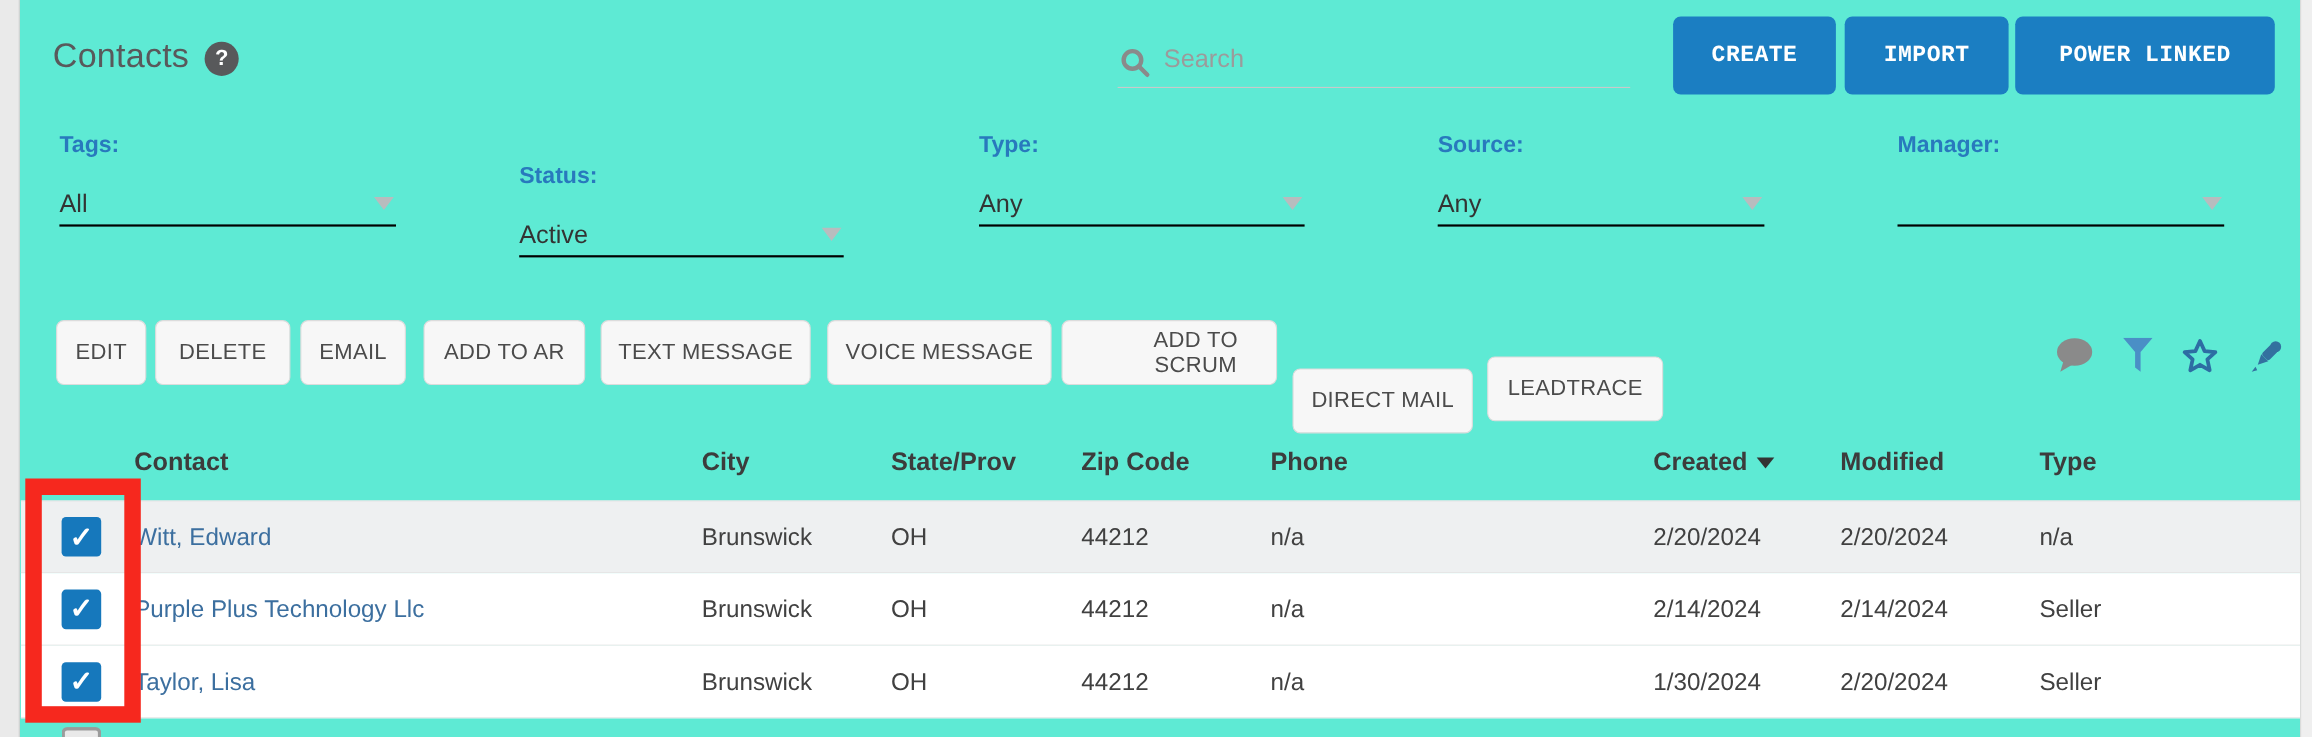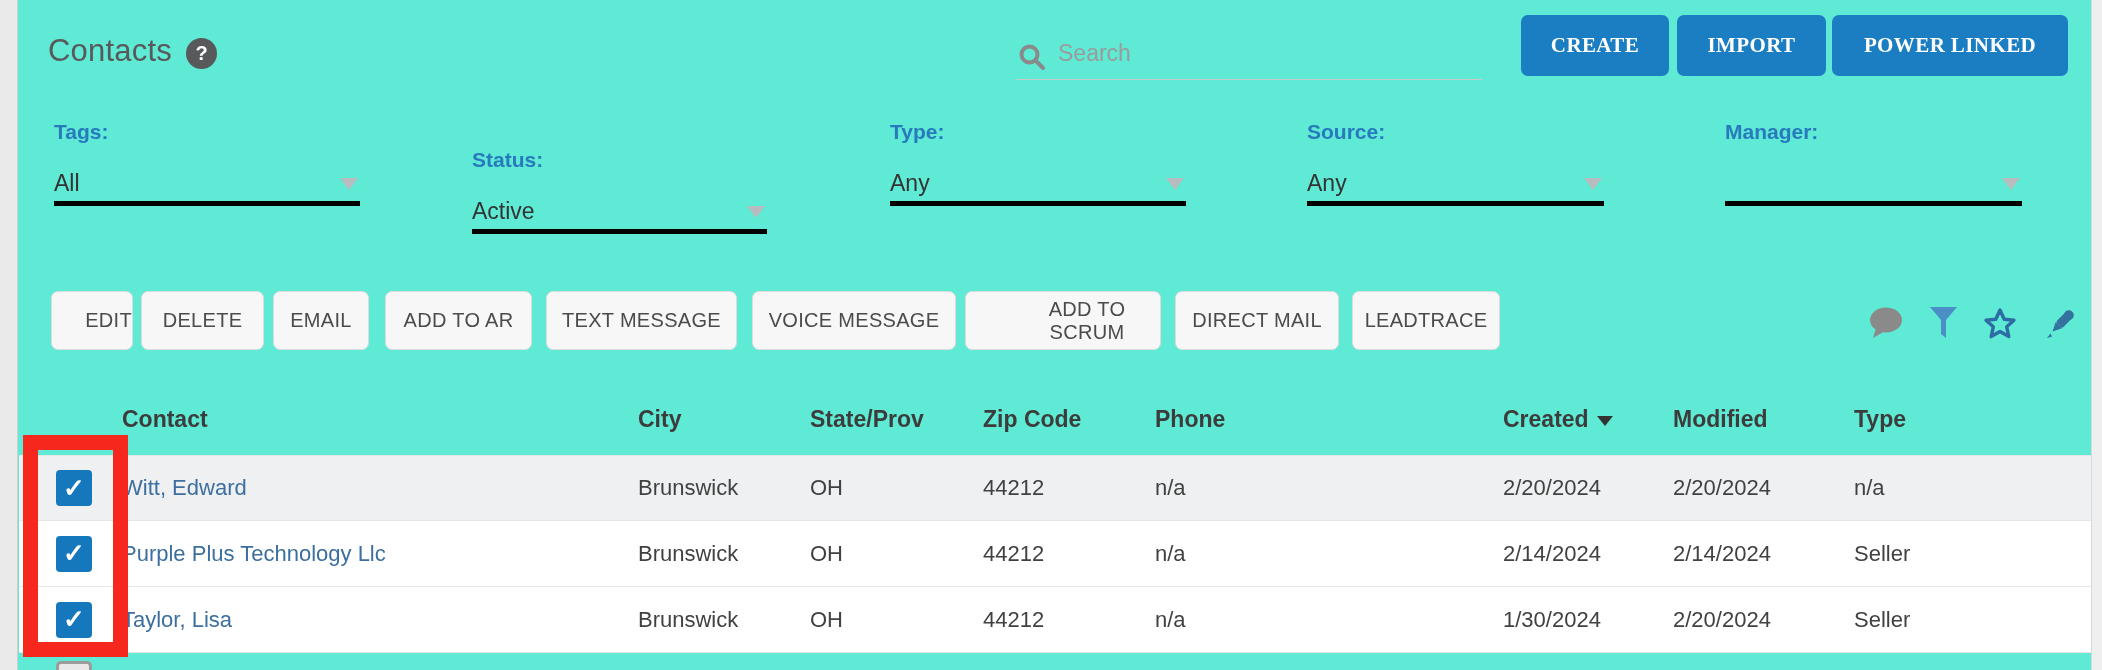--- a/index.html
+++ b/index.html
@@ -13,48 +13,48 @@
 
   
   .page-title { position:absolute; left:48px; top:33px; font-size:31px; font-weight:500; color:#59595b; letter-spacing:0.2px; }
   .help-icon { position:absolute; left:186px; top:38px; width:31px; height:31px; border-radius:50%; background:#58595b; color:#fff; font-weight:bold; font-size:20px; display:flex; align-items:center; justify-content:center; cursor:pointer; }
 
   .search-wrap { position:absolute; left:1016px; top:28px; width:466px; height:52px; border-bottom:1px solid #c9c9c9; display:flex; align-items:center; }
   .search-wrap svg { flex:0 0 auto; margin:6px 12px 0 2px; }
   .search-input { border:none; outline:none; width:100%; font-size:23px; color:#555; background:transparent; font-family:"Liberation Sans", sans-serif; }
   .search-input::placeholder { color:#9b9b9b; }
 
-  .primary-btn { position:absolute; top:15px; height:61px; background:var(--accent); color:#fff; border:none; border-radius:7px; font-size:21px; font-weight:bold; letter-spacing:0.4px; cursor:pointer; font-family:Liberation Serif, serif; }
+  .primary-btn { position:absolute; top:15px; height:71px; background:var(--accent); color:#fff; border:none; border-radius:7px; font-size:21px; font-weight:bold; letter-spacing:0.4px; cursor:pointer; font-family:Liberation Mono, monospace; }
   .btn-create { left:1521px; width:148px; }
   .btn-import { left:1677px; width:149px; }
   .btn-power  { left:1832px; width:236px; }
 
   
   .filter { position:absolute; top:120px; height:90px; }
   .filter:nth-of-type(1){ left:54px;   width:312px; }
   .filter:nth-of-type(2){ left:472px;  width:301px;margin-top:28px; }
   .filter:nth-of-type(3){ left:890px;  width:302px; }
   .filter:nth-of-type(4){ left:1307px; width:303px; }
   .filter:nth-of-type(5){ left:1725px; width:303px; }
   .filter-label { display:block; font-size:21px; font-weight:bold; color:var(--label-blue); }
-  .filter-value-row { position:absolute; left:0; right:6px; top:46px; height:40px; border-bottom:5px solid #000000; display:flex; align-items:center; justify-content:space-between; cursor:pointer;text-align:center; }
+  .filter-value-row { position:absolute; left:0; right:6px; top:46px; height:40px; border-bottom:2px solid #000000; display:flex; align-items:center; justify-content:space-between; cursor:pointer;text-align:center; }
   .filter-value { font-size:23px; color:#333; }
   .caret-down { width:0; height:0; border-left:9px solid transparent; border-right:9px solid transparent; border-top:12px solid #b8bcbe; margin-right:2px; }
 
   
   .abtn { position:absolute; top:291px; height:59px; background:#f7f7f7; border:1px solid #dcdcdc; border-radius:7px; font-size:20px; color:#4b4b4b; letter-spacing:0.3px; cursor:pointer; font-family:"Liberation Sans", sans-serif; }
-  .abtn:nth-of-type(1){ left:51px;   width:82px;text-align:right; }
+  .abtn:nth-of-type(1){ left:51px;   width:82px; }
   .abtn:nth-of-type(2){ left:141px;  width:123px; }
   .abtn:nth-of-type(3){ left:273px;  width:96px; }
   .abtn:nth-of-type(4){ left:385px;  width:147px; }
   .abtn:nth-of-type(5){ left:546px;  width:191px; }
   .abtn:nth-of-type(6){ left:752px;  width:204px; }
   .abtn:nth-of-type(7){ left:965px;  width:196px;padding-left:48px; }
-  .abtn:nth-of-type(8){ left:1175px; width:164px; }
-  .abtn:nth-of-type(9){ left:1352px; width:148px; }
+  .abtn:nth-of-type(8){ left:1175px; width:164px;margin-top:44px; }
+  .abtn:nth-of-type(9){ left:1352px; width:160px;margin-top:33px; }
 
   .tool-icons { position:absolute; left:1868px; top:303px; width:200px; height:40px; display:flex; align-items:center; gap:26px; }
   .tool-icon { cursor:pointer; display:inline-flex; }
 
   
   .thead-cell { position:absolute; top:406px; font-size:23px; font-weight:bold; color:#3c3c3c; cursor:pointer; }
   .sort-caret { display:inline-block; margin-left:8px; width:0; height:0; border-left:8px solid transparent; border-right:8px solid transparent; border-top:10px solid #333; vertical-align:middle; }
 
   .rows { position:absolute; left:19px; top:455px; width:2072px; }
   .row { position:relative; width:100%; height:66px; border-bottom:1px solid #e6e6e6; background:#fff; }

